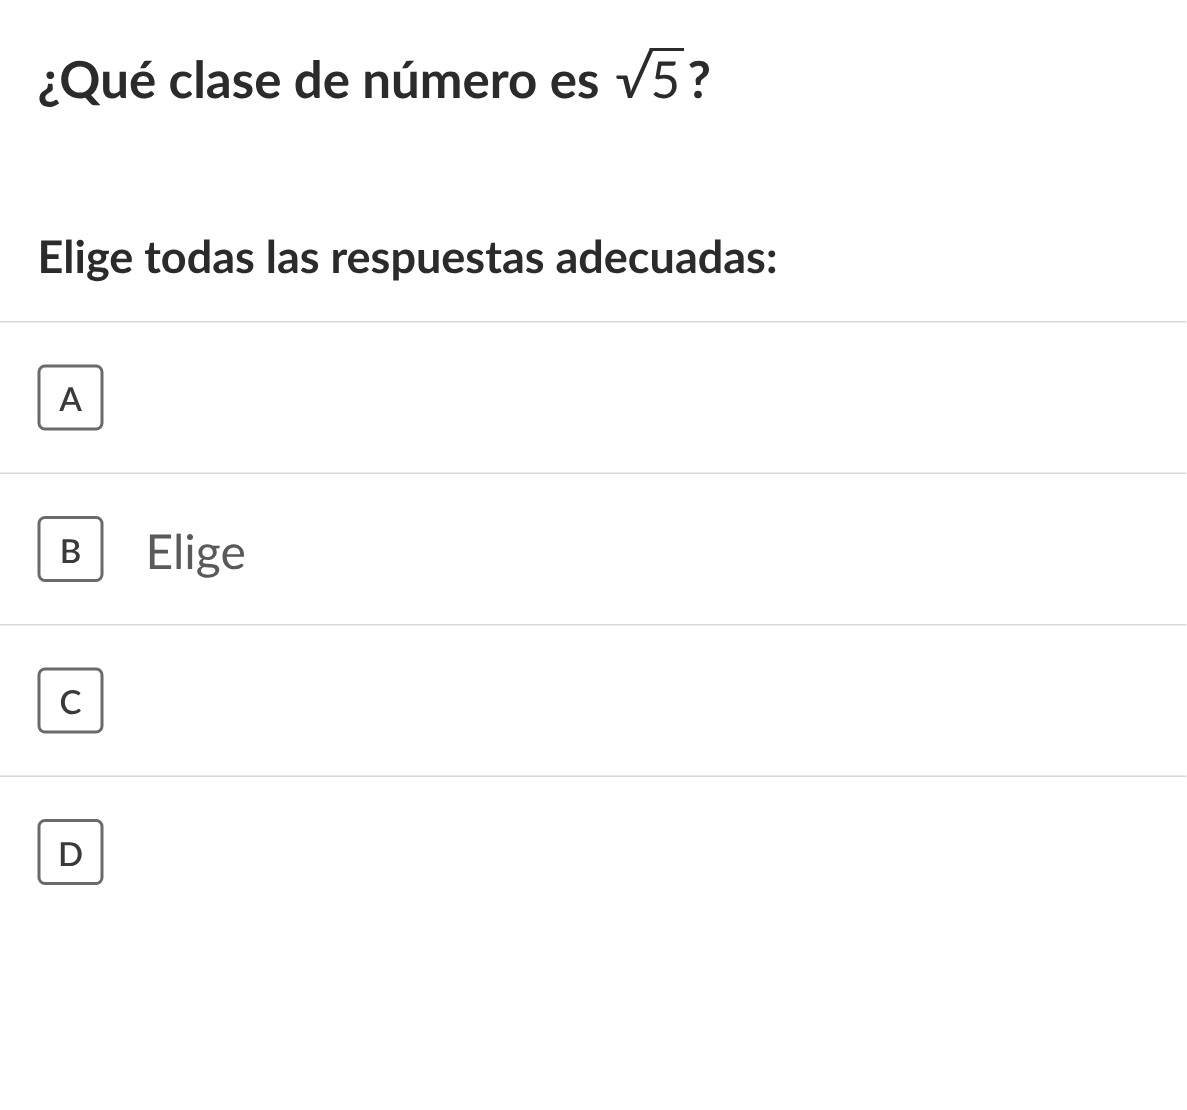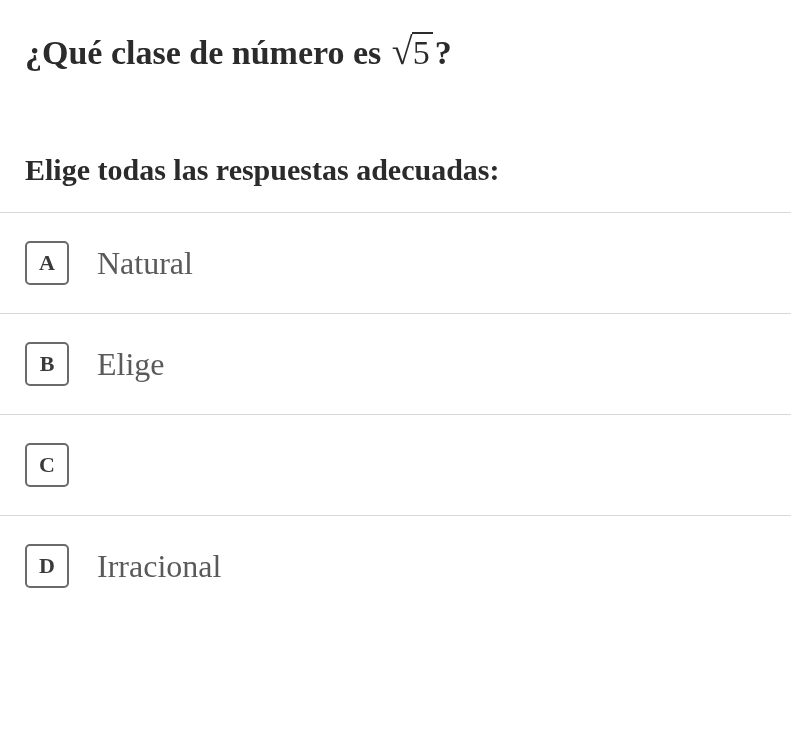--- a/index.html
+++ b/index.html
@@ -1,19 +1,18 @@
 <!DOCTYPE html>
 <html><head>
   <meta charset="utf-8">
   <style>
     * {
       box-sizing: border-box;
       margin: 0;
       padding: 0;
-      font-family: Liberation Serif, serif;
     }
     body {
       font-family: -apple-system, BlinkMacSystemFont, "Segoe UI", "Lato", sans-serif;
       width: 791px;
       height: 740px;
       background: #ffffff;
       padding: 25px 0 0 0;
     }
     .question-block {
       padding: 0 25px 40px 25px;
@@ -94,26 +93,24 @@
   </div>
 </div>
 
 <div class="instruction-block">
   <div class="instruction-text">Elige todas las respuestas adecuadas:</div>
 </div>
 
 <div class="options-list">
   <div class="option-row">
     <div class="option-key">A</div>
-    <div class="option-label">Natural</div>
   </div>
   <div class="option-row">
     <div class="option-key">B</div>
     <div class="option-label">Elige</div>
   </div>
   <div class="option-row">
     <div class="option-key">C</div>
   </div>
   <div class="option-row">
     <div class="option-key">D</div>
-    <div class="option-label">Irracional</div>
   </div>
 </div>
 
 </body></html>

